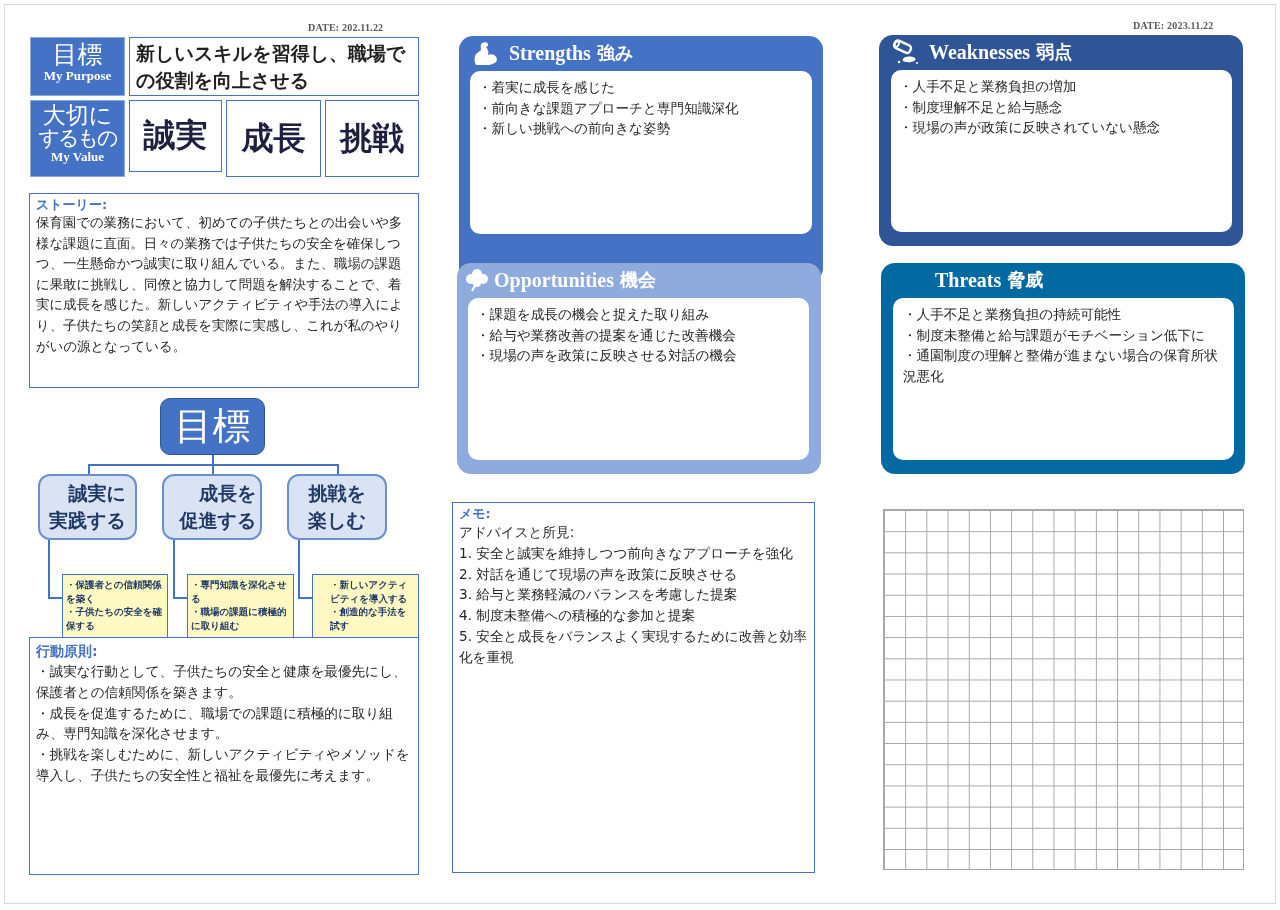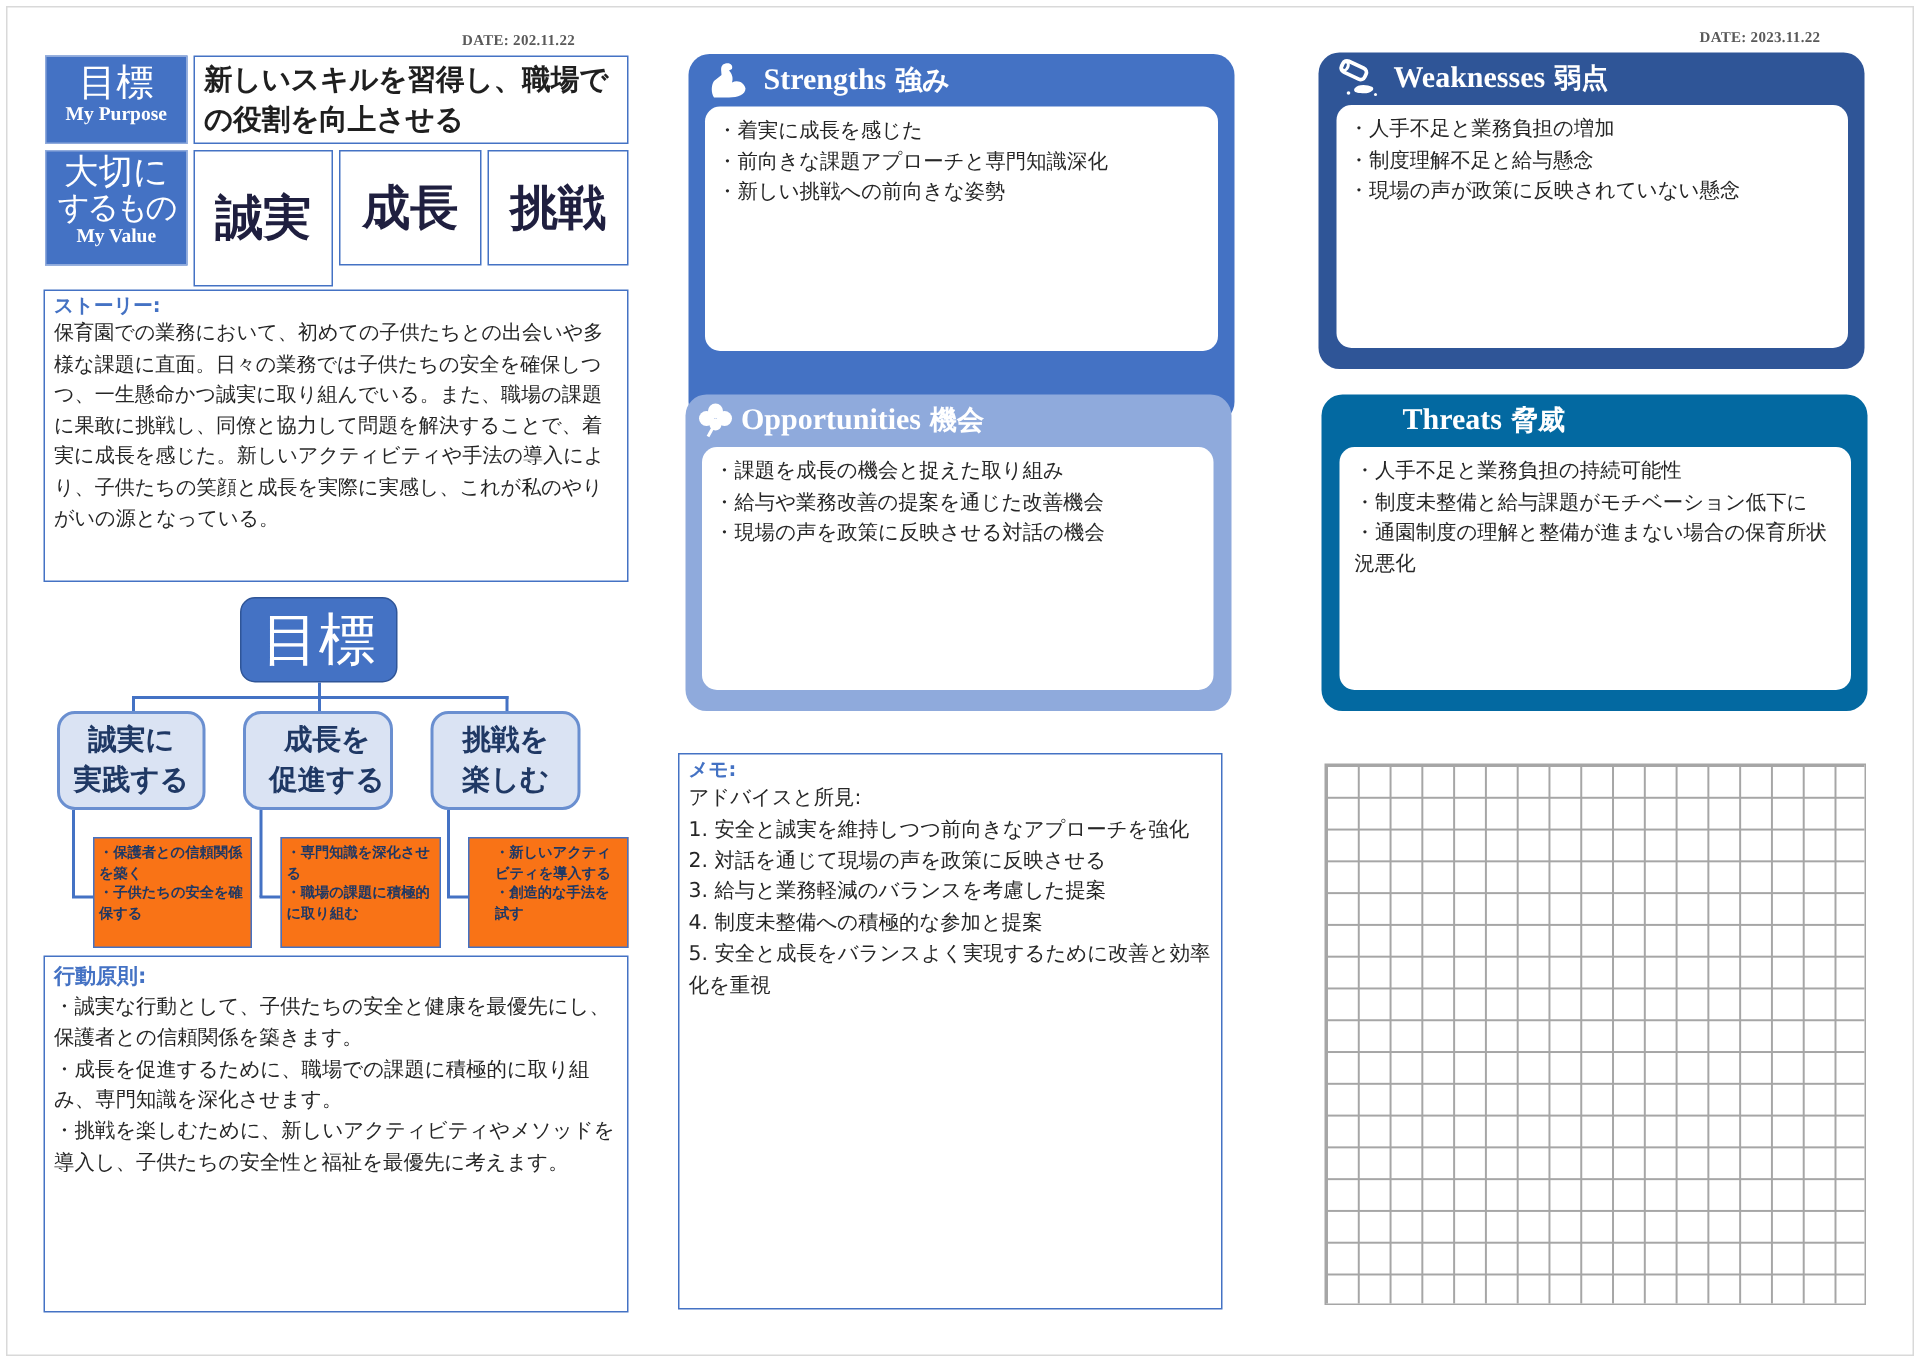--- a/index.html
+++ b/index.html
@@ -17,22 +17,22 @@
   .purpose-text { font-family: "DejaVu Sans", sans-serif; font-weight: bold; font-size: 19px; line-height: 27px; color: #1f1f1f; padding: 0 6px; }
   .value-cell { display: flex; align-items: center; justify-content: center; font-size: 32px; font-weight: bold; color: #1f1f3f; font-family: "DejaVu Serif", serif; }
 
   
   .text-box { border: 1.5px solid #4472c4; background: #fff; padding: 3px 6px; }
   .box-heading { font-family: "DejaVu Sans", sans-serif; font-weight: bold; color: #4472c4; font-size: 13px; line-height: 16px; }
   .box-body { font-family: "DejaVu Sans", sans-serif; font-size: 13.6px; line-height: 20.8px; color: #262626; }
 
   
   .org-top { background: #4472c4; color: #fff; border-radius: 10px; display: flex; align-items: center; justify-content: center; font-family: "DejaVu Sans", sans-serif; font-size: 38px; border: 1px solid #2f5597; }
-  .org-mid { background: #dae3f3; border: 2px solid #6a8fd0; border-radius: 12px; display: flex; align-items: center; justify-content: center; text-align: center; font-family: "DejaVu Serif", serif; font-weight: bold; font-size: 19px; line-height: 27px; color: #1f3864; }
-  .org-child { border: 1.5px solid #4472c4; background: #f97316; padding: 3px 3px; font-family: "DejaVu Sans", sans-serif; font-weight: bold; font-size: 9.5px; line-height: 13.5px; color: #1f3864; }
+  .org-mid { background: #dae3f3; border: 2px solid #6a8fd0; border-radius: 12px; display: flex; align-items: center; justify-content: center; text-align: right; font-family: "DejaVu Serif", serif; font-weight: bold; font-size: 19px; line-height: 27px; color: #1f3864; }
+  .org-child { border: 1.5px solid #4472c4; background: #fef9c3; padding: 3px 3px; font-family: "DejaVu Sans", sans-serif; font-weight: bold; font-size: 9.5px; line-height: 13.5px; color: #1f3864; margin-top: 16px; }
   .line { position: absolute; background: #4472c4; }
 
   
   .swot { border-radius: 14px; }
   .swot-title { position: absolute; left: 12px; top: 3px; height: 28px; display: flex; align-items: center; color: #fff; font-family: "Liberation Serif", serif; font-weight: bold; font-size: 20px; white-space: nowrap; }
   .swot-title .jp { font-family: "DejaVu Sans", sans-serif; font-size: 18px; margin-left: 6px; }
   .swot-icon { width: 30px; height: 26px; margin-right: 8px; display: inline-flex; align-items: center; justify-content: center; }
   .swot-inner { position: absolute; background: #fff; border-radius: 10px; padding: 6px 8px; font-family: "DejaVu Sans", sans-serif; font-size: 13.6px; line-height: 20.5px; color: #262626; }
 
   
@@ -56,21 +56,21 @@
   <span class="label-main" style="font-size:25px;">目標</span>
   <span class="label-sub">My Purpose</span>
 </div>
 <div class="abs outline-box purpose-text" style="left:129px; top:37px; width:290px; height:59px; padding-top:2px;">新しいスキルを習得し、職場での役割を向上させる</div>
 
 <div class="abs label-box" style="left:30px; top:100px; width:95px; height:77px; padding-top:2px;">
   <span class="label-main" style="font-size:23px;">大切に</span>
   <span class="label-main" style="font-size:21px; letter-spacing:-2px;">するもの</span>
   <span class="label-sub">My Value</span>
 </div>
-<div class="abs outline-box value-cell" style="left:129px; top:100px; width:93px; height:91px;">誠実</div>
+<div class="abs outline-box value-cell" style="left:129px; top:100px; width:93px; height:72px;">誠実</div>
 <div class="abs outline-box value-cell" style="left:226px; top:100px; width:95px; height:77px;">成長</div>
 <div class="abs outline-box value-cell" style="left:325px; top:100px; width:94px; height:77px;">挑戦</div>
 
 <div class="abs text-box" style="left:29px; top:193px; width:390px; height:195px;">
   <div class="box-heading">ストーリー:</div>
   <div class="box-body" style="font-size:13.4px; line-height:20.6px;">保育園での業務において、初めての子供たちとの出会いや多様な課題に直面。日々の業務では子供たちの安全を確保しつつ、一生懸命かつ誠実に取り組んでいる。また、職場の課題に果敢に挑戦し、同僚と協力して問題を解決することで、着実に成長を感じた。新しいアクティビティや手法の導入により、子供たちの笑顔と成長を実際に実感し、これが私のやりがいの源となっている。</div>
 </div>
 
 <div class="abs org-top" style="left:160px; top:398px; width:105px; height:57px;">目標</div>
 <div class="line" style="left:212px; top:455px; width:2px; height:19px;"></div>

